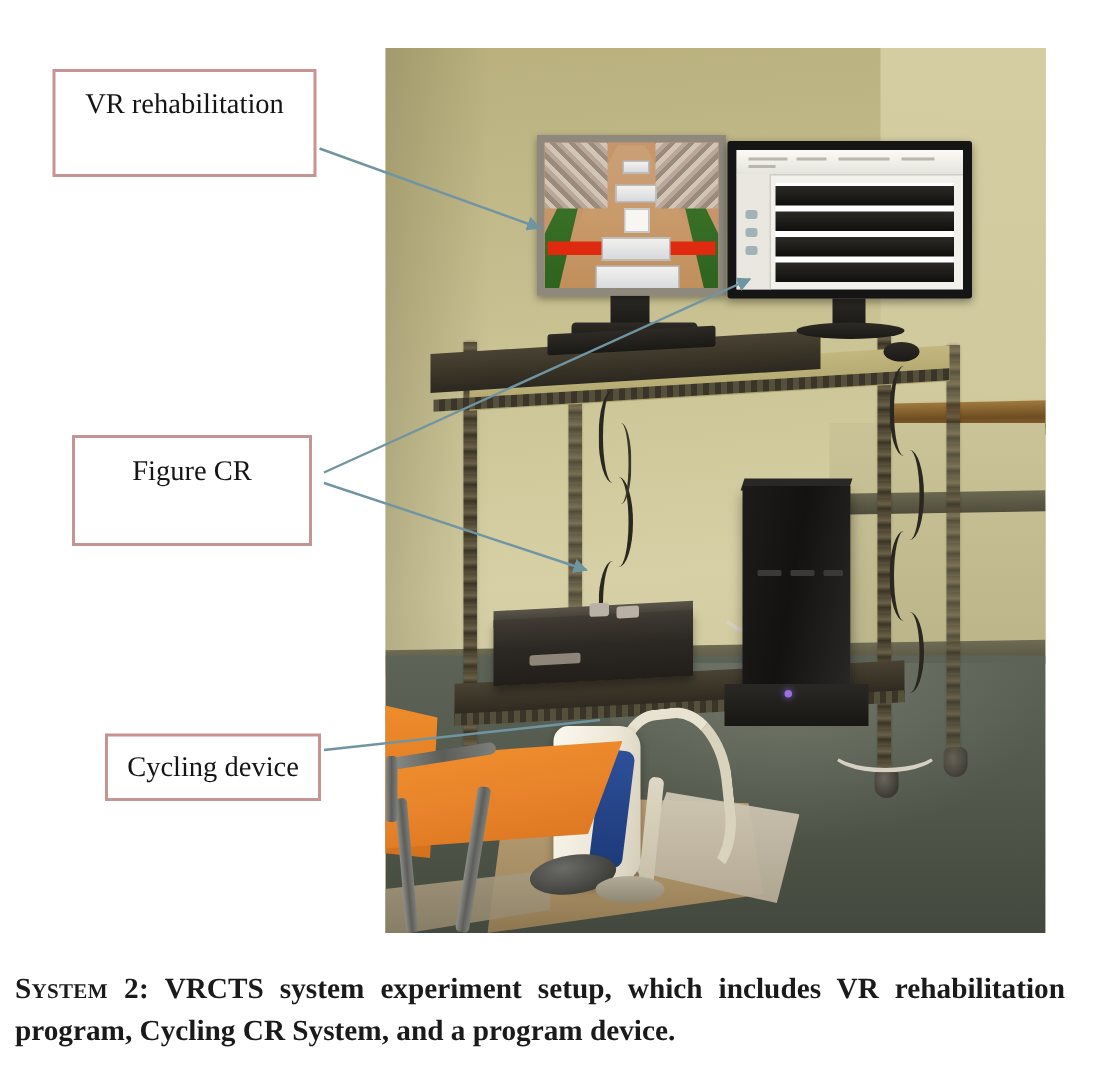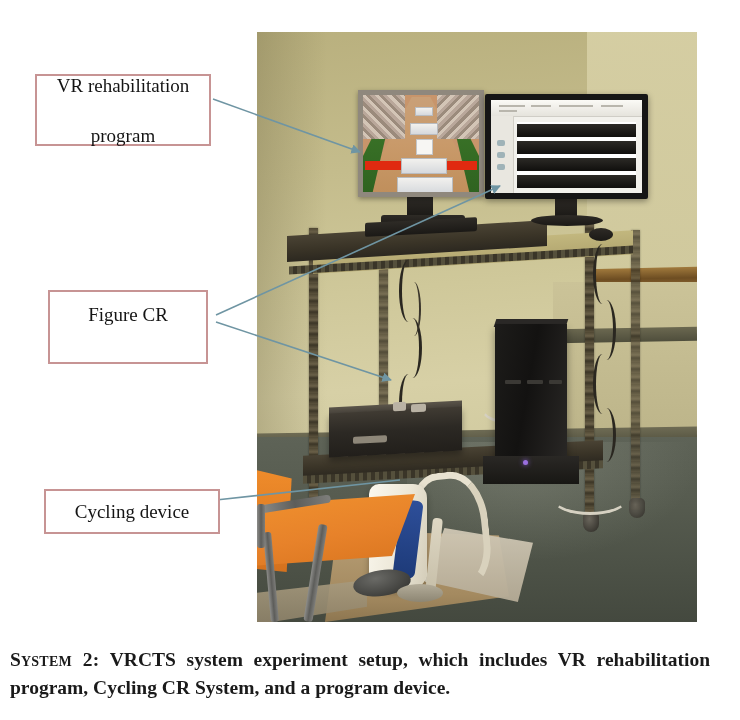--- a/index.html
+++ b/index.html
@@ -373,23 +373,23 @@
     color: #141414;
     font-family: "Liberation Serif", "DejaVu Serif", serif;
     font-size: 19px;
     line-height: 25px;
     display: flex;
     align-items: center;
     justify-content: center;
   }
   .anno-box span { display: block; padding: 0 6px; }
 
-  #label-vr   { left: 35px;  top: 46px;  width: 176px; height: 72px; margin-top: 28px; }
+  #label-vr   { left: 35px;  top: 46px;  width: 176px; height: 72px; }
   #label-crs  { left: 48px;  top: 290px; width: 160px; height: 74px; }
-  #label-dev  { left: 44px;  top: 489px; width: 176px; height: 45px; text-align: center; }
+  #label-dev  { left: 70px;  top: 489px; width: 144px; height: 45px; text-align: center; }
 
   
   #connectors {
     position: absolute;
     left: 0; top: 0; width: 740px; height: 720px;
     pointer-events: none;
   }
 
   
   #caption {
@@ -541,21 +541,21 @@
     <path d="M 213 99 L 360 152" fill="none" stroke="#6f95a3" stroke-width="1.6" marker-end="url(#arrow)"></path>
 
     <path d="M 216 315 L 500 186" fill="none" stroke="#6f95a3" stroke-width="1.6" marker-end="url(#arrow)"></path>
 
     <path d="M 216 322 L 391 380" fill="none" stroke="#6f95a3" stroke-width="1.6" marker-end="url(#arrow)"></path>
 
     <path d="M 216 500 L 400 480" fill="none" stroke="#6f95a3" stroke-width="1.6"></path>
   </svg>
 
   <div class="anno-box" id="label-vr">
-    <span><span>VR rehabilitation</span><br><span>program</span></span>
+    <span><span>VR rehabilitation</span><br></span>
   </div>
 
   <div class="anno-box" id="label-crs">
     <span><span>Figure CR</span><br></span>
   </div>
 
   <div class="anno-box" id="label-dev">
     <span>Cycling device</span>
   </div>
 

